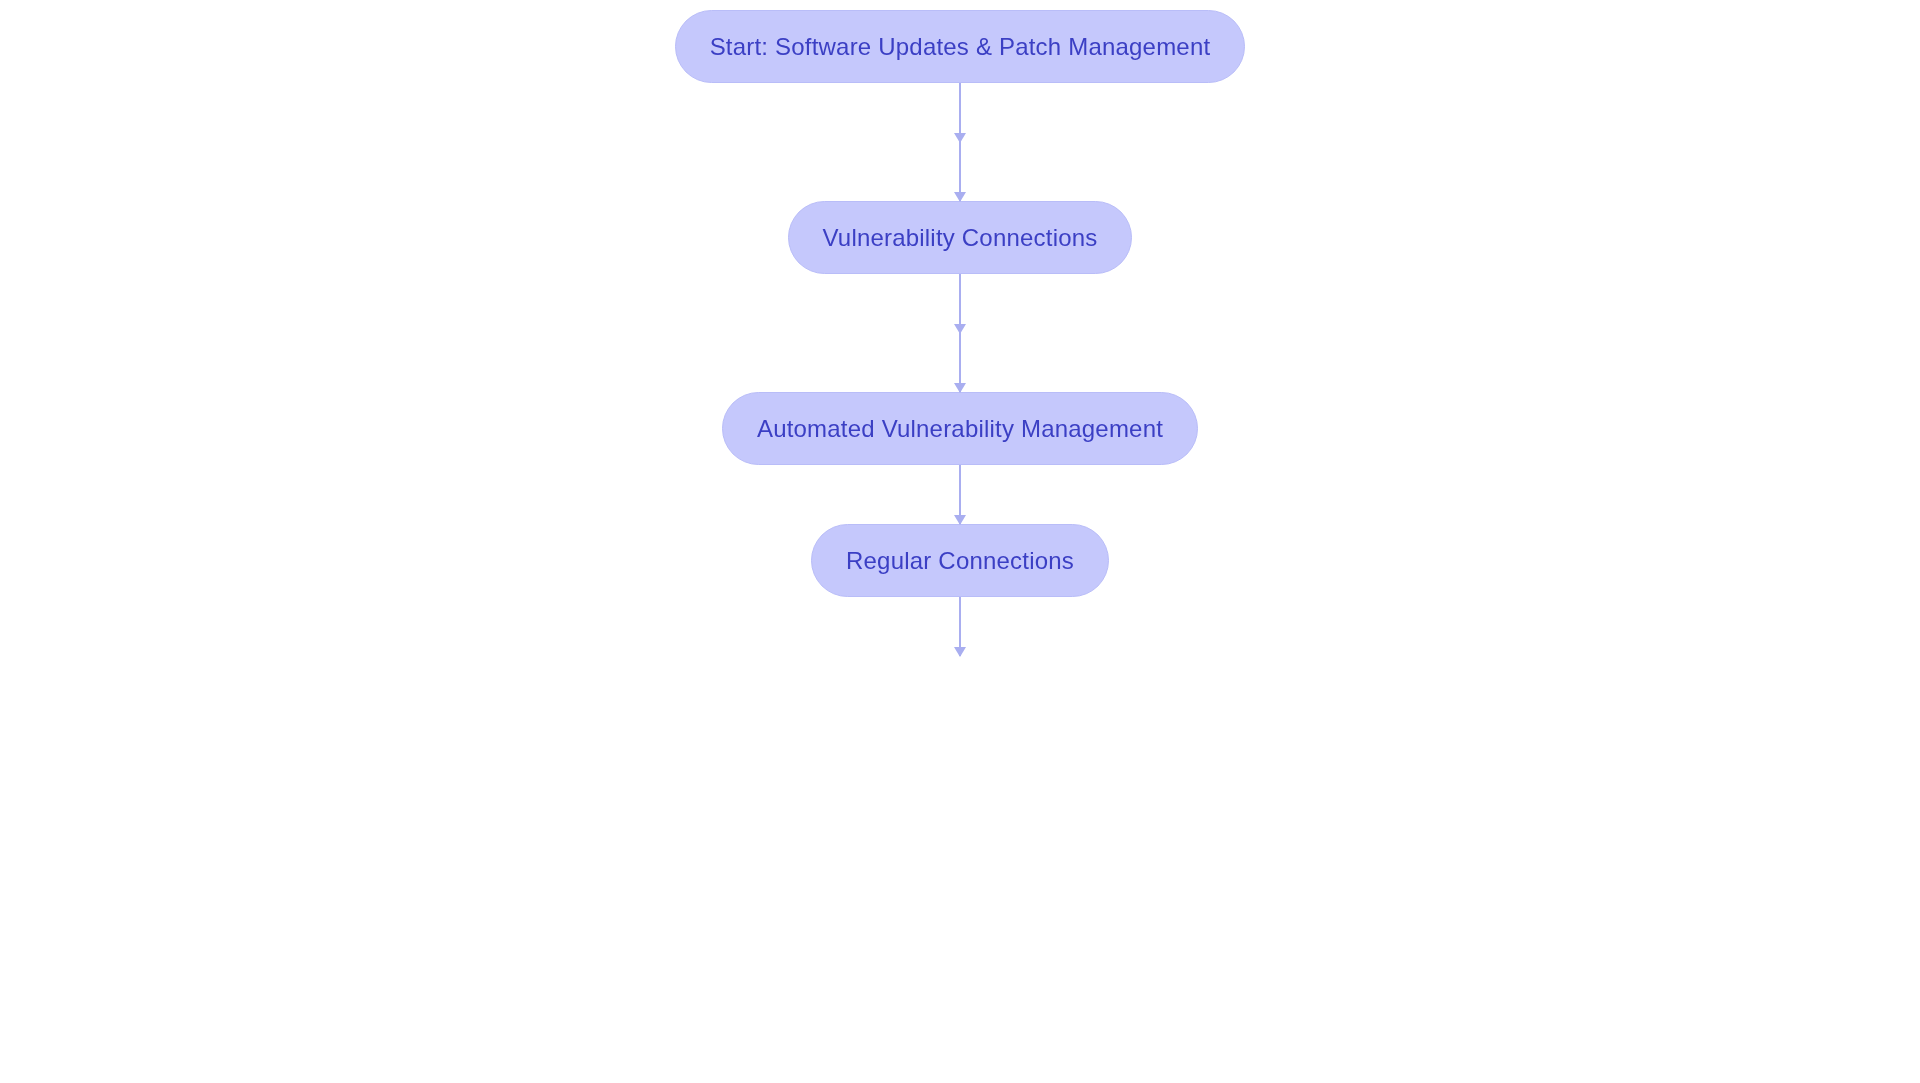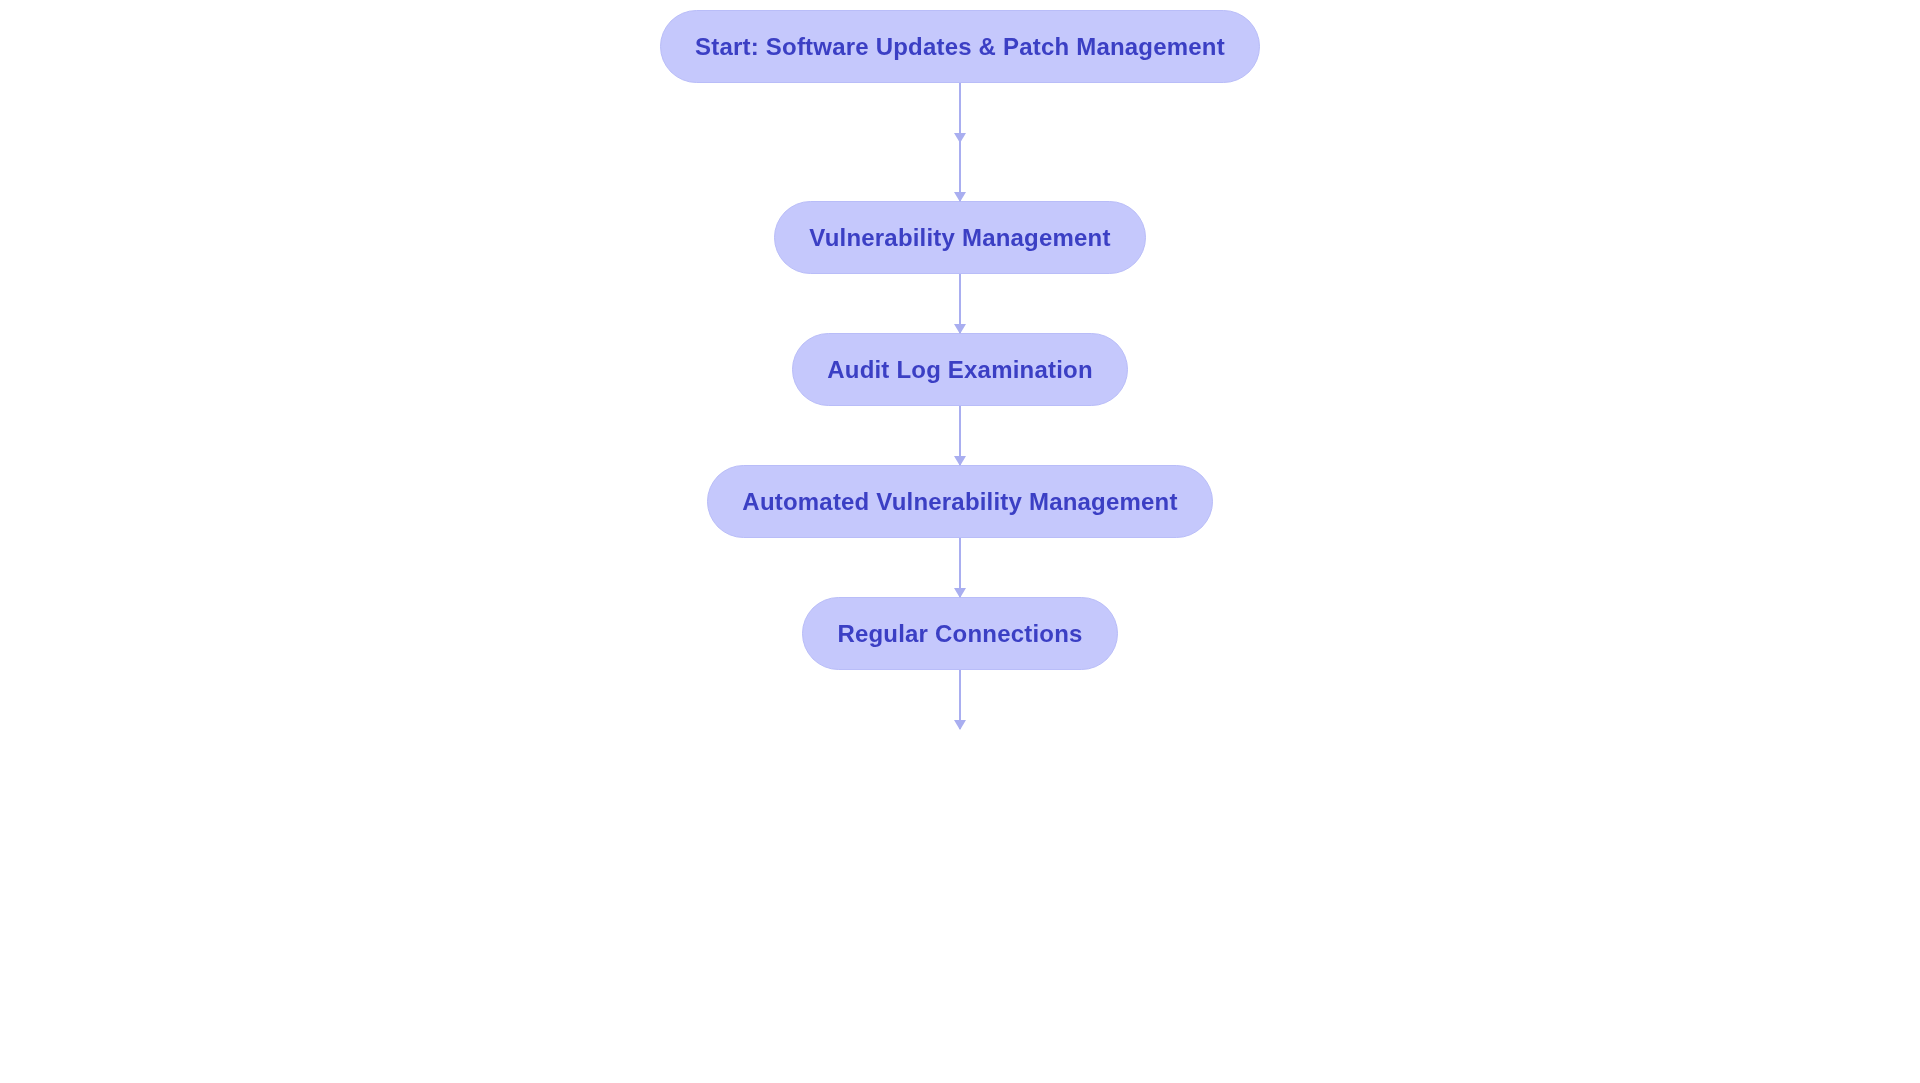--- a/index.html
+++ b/index.html
@@ -20,21 +20,20 @@
   }
   .nodes-column {
     position: absolute;
     left: 0;
     top: 0;
     width: 1920px;
     height: 1083px;
     display: flex;
     flex-direction: column;
     align-items: center;
-    font-weight: bold;
   }
   .node-wrap {
     display: flex;
     flex-direction: column;
     align-items: center;
   }
   .node {
     box-sizing: border-box;
     display: flex;
     align-items: center;
@@ -77,30 +76,25 @@
       <div class="node">
         <span>Start: Software Updates &amp; Patch Management</span>
       </div>
     </div>
     <div class="connector" style="height:59px;"></div>
 
     <div class="connector" style="height:59px;"></div>
 
     <div class="node-wrap">
       <div class="node">
-        <span>Vulnerability Management</span>
+        <span>Vulnerability Connections</span>
       </div>
     </div>
     <div class="connector" style="height:59px;"></div>
 
-    <div class="node-wrap">
-      <div class="node">
-        <span>Audit Log Examination</span>
-      </div>
-    </div>
     <div class="connector" style="height:59px;"></div>
 
     <div class="node-wrap">
       <div class="node">
         <span>Automated Vulnerability Management</span>
       </div>
     </div>
     <div class="connector" style="height:59px;"></div>
 
     <div class="node-wrap">

